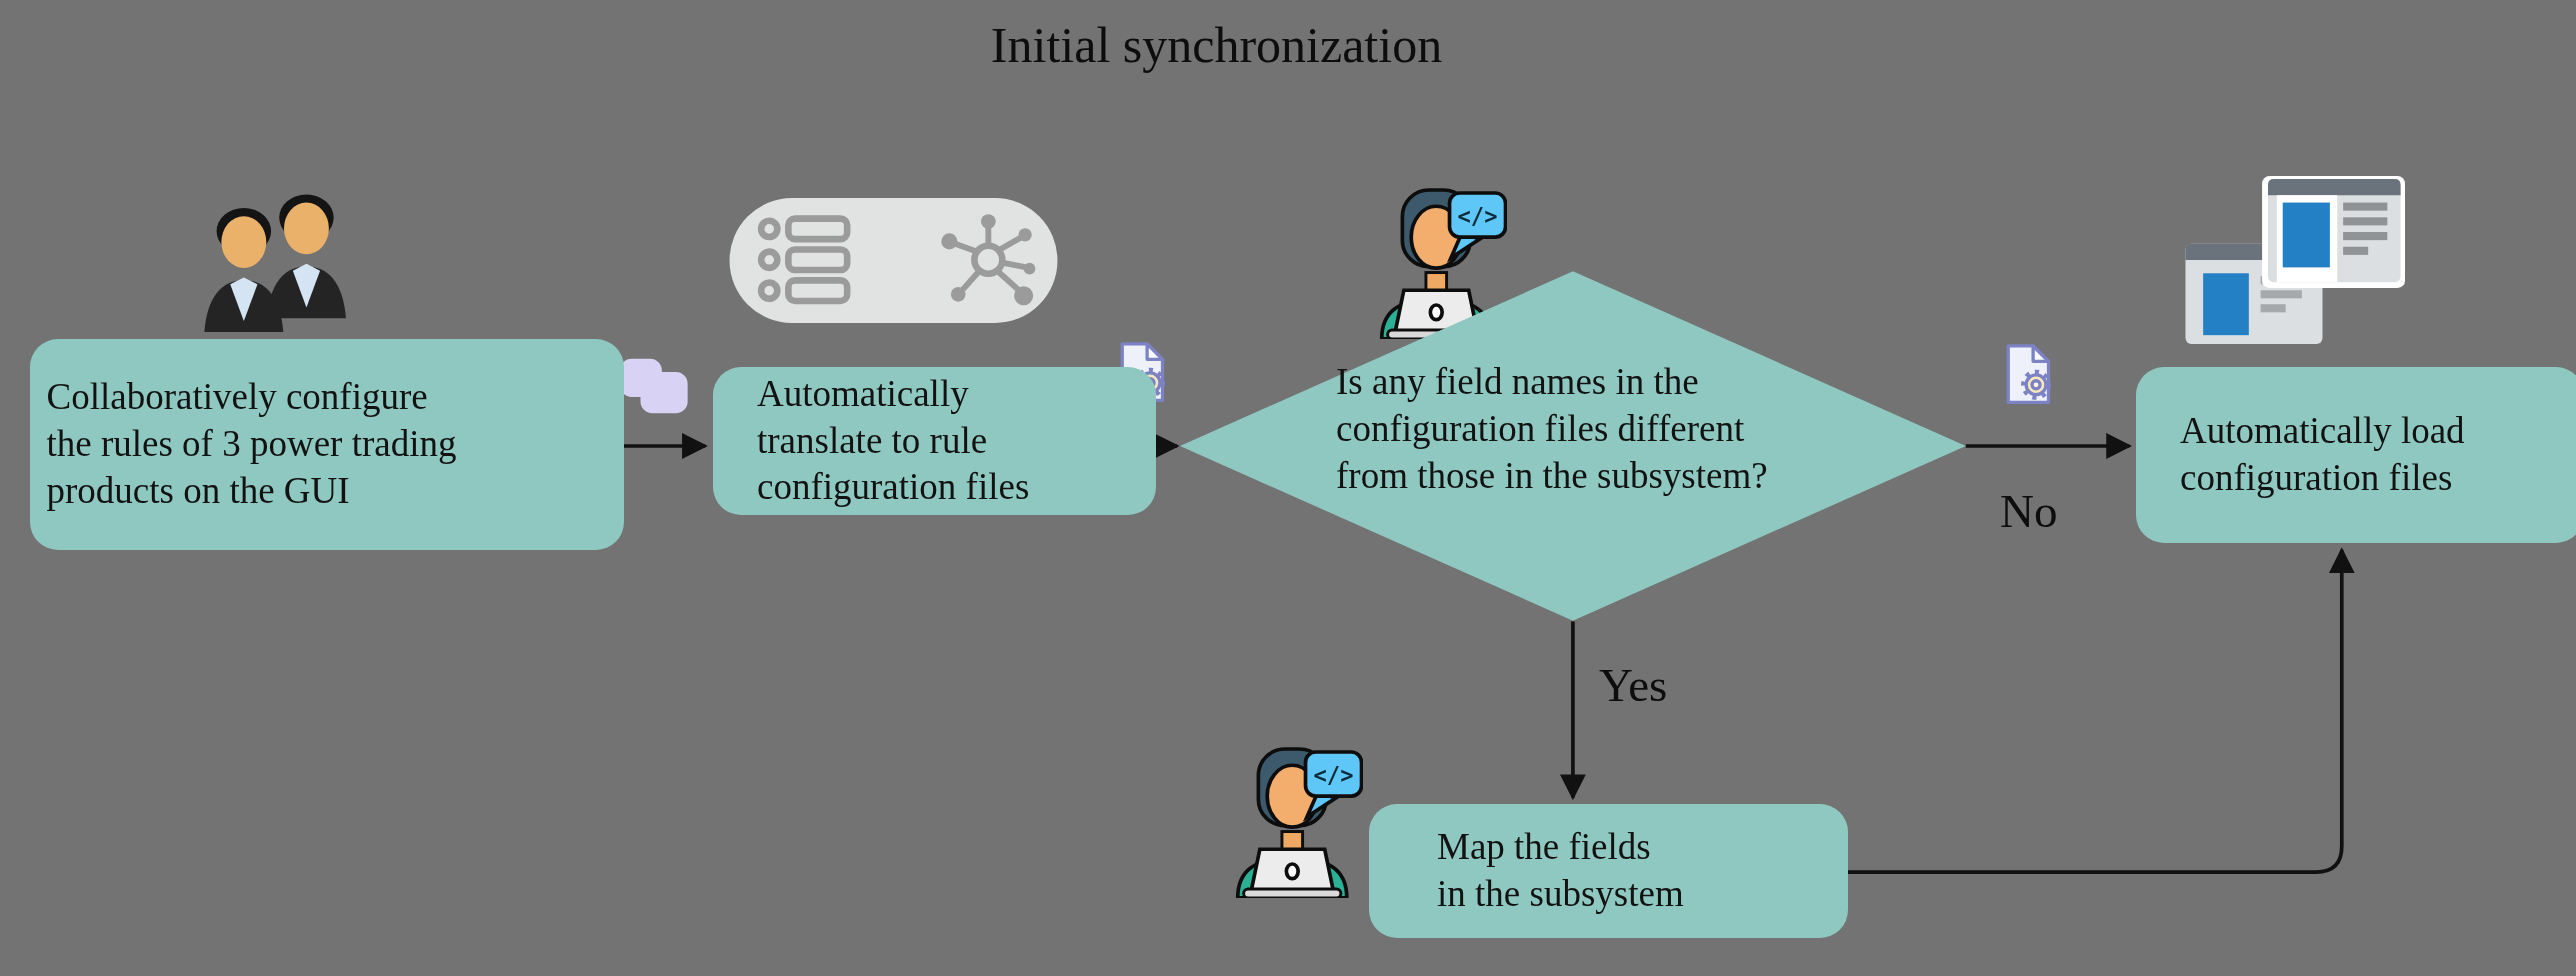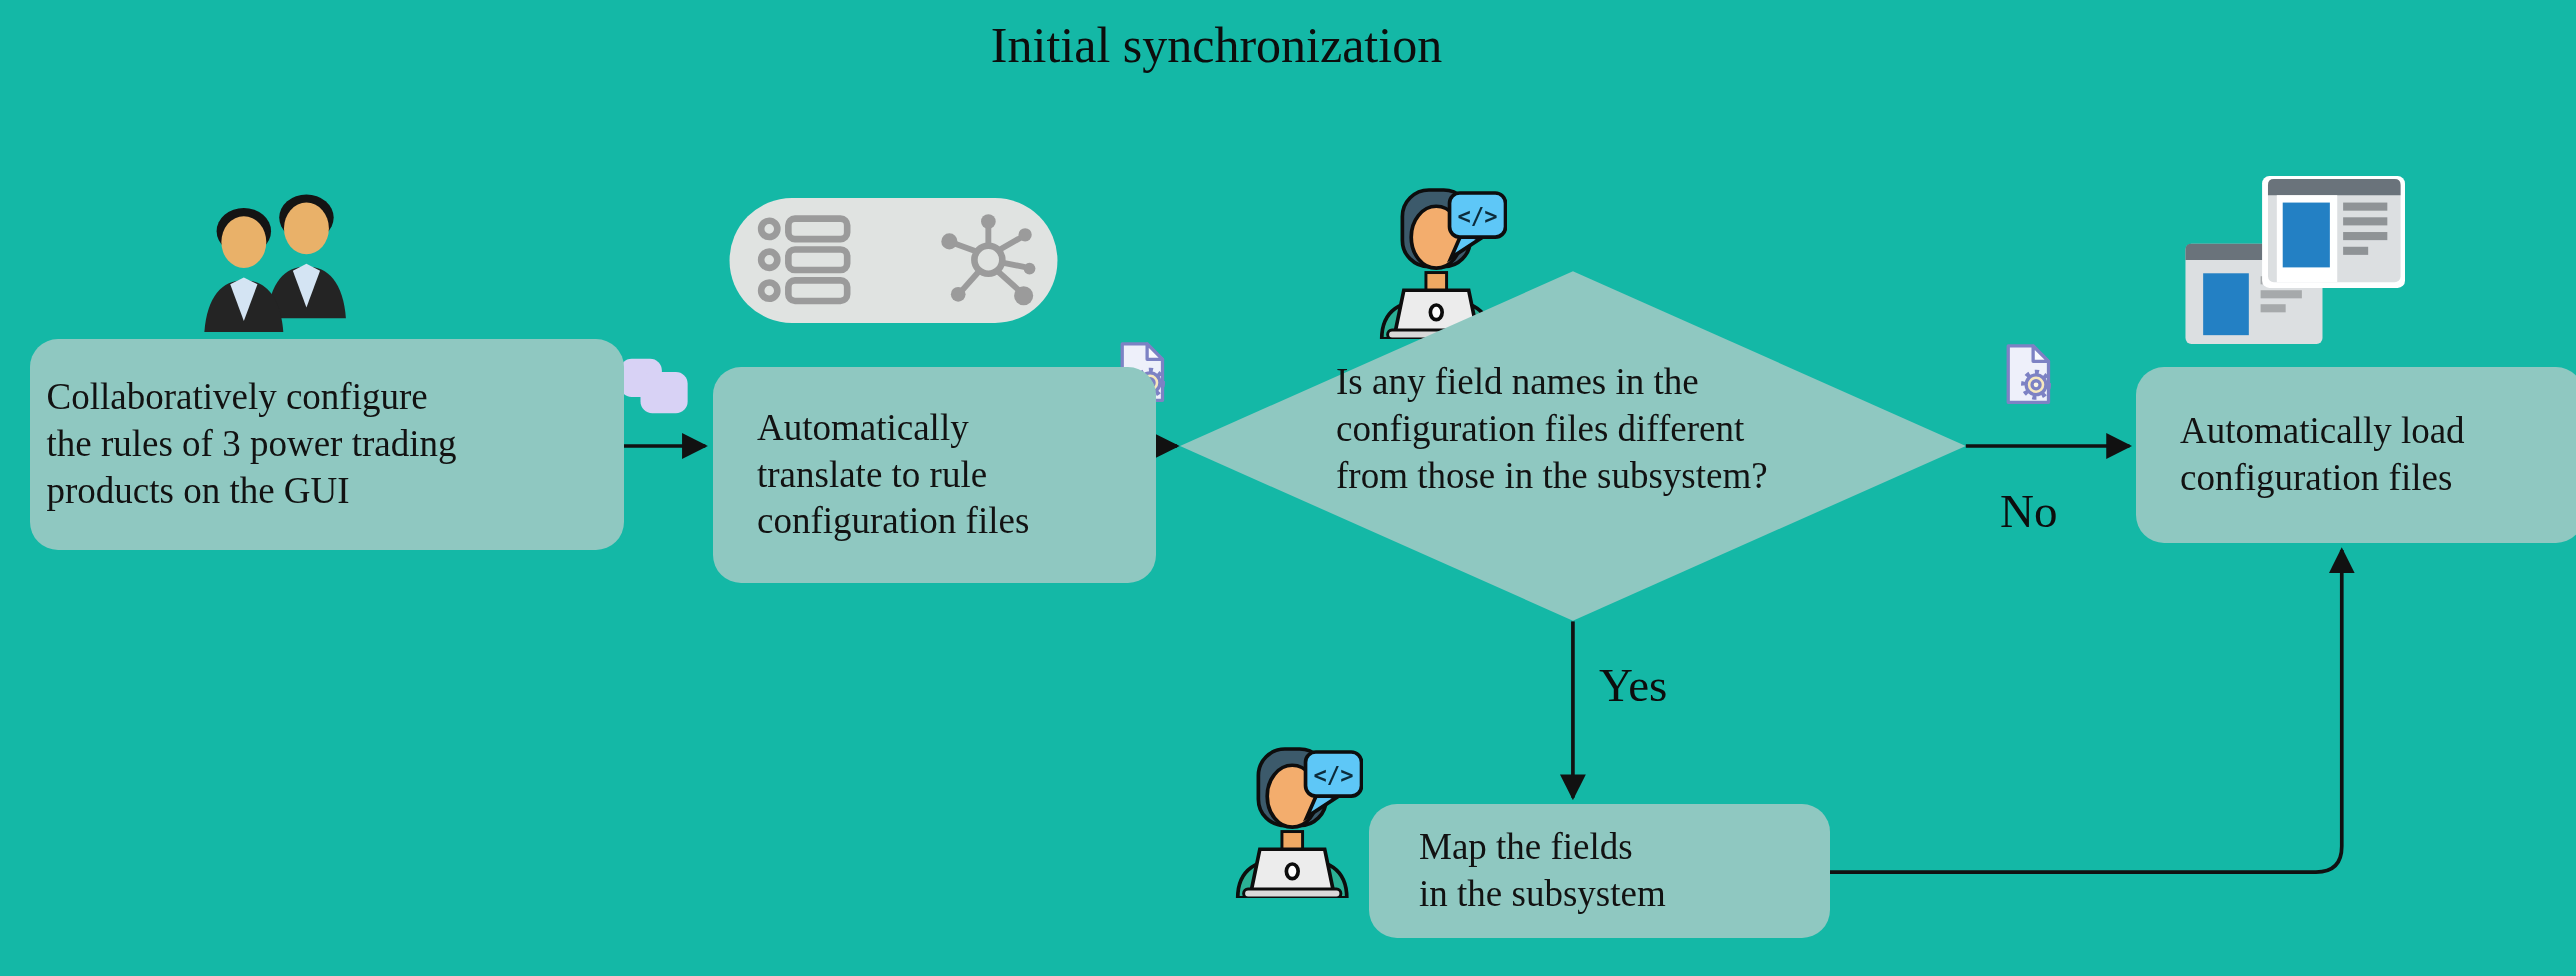--- a/index.html
+++ b/index.html
@@ -1,20 +1,20 @@
 <!DOCTYPE html>
 <html style="font-size:11.8px"><head>
 <meta charset="utf-8">
 <style>
   html,body{margin:0;padding:0;background:#ffffff;}
   .canvas{
     position:relative;
     width:2576px;
     height:976px;
-    background:#14b8a6;
+    background:#737373;
     overflow:hidden;
     font-family:"Liberation Serif", serif;
     color:#111111;
   }
   .title{
     position:absolute;
     left:811px; top:16px; width:811px;
     text-align:center;
     font-size:50px;
     color:#0d0d0d;
@@ -212,32 +212,32 @@
       <path d="M 2414 1183 L 3141 1183 Q 3176 1183 3176 1148 L 3176 746" marker-end="url(#arrow)"></path>
     </g>
   </svg>
 
   <div class="node" style="left:29.5px; top:339px; width:577px; height:211px; padding-left:17px;">
     <div class="txt">Collaboratively configure
 the rules of 3 power trading
 products on the GUI</div>
   </div>
 
-  <div class="node" style="left:713px; top:367px; width:399px; height:216px; padding-left:44px;">
+  <div class="node" style="left:713px; top:367px; width:399px; height:148px; padding-left:44px;">
     <div class="txt">Automatically
 translate to rule
 configuration files</div>
   </div>
 
   <div class="node" style="left:2136px; top:367px; width:404px; height:176px; padding-left:44px;">
     <div class="txt">Automatically load
 configuration files</div>
   </div>
 
-  <div class="node" style="left:1369px; top:804px; width:411px; height:134px; padding-left:50px;">
+  <div class="node" style="left:1369px; top:804px; width:411px; height:134px; padding-left:68px;">
     <div class="txt">Map the fields
 in the subsystem</div>
   </div>
 
   <div class="diamond-text">Is any field names in the
 configuration files different
 from those in the subsystem?</div>
 
   <div class="edge-label" style="left:2000px; top:484px;">No</div>
   <div class="edge-label" style="left:1599px; top:658px;">Yes</div>

